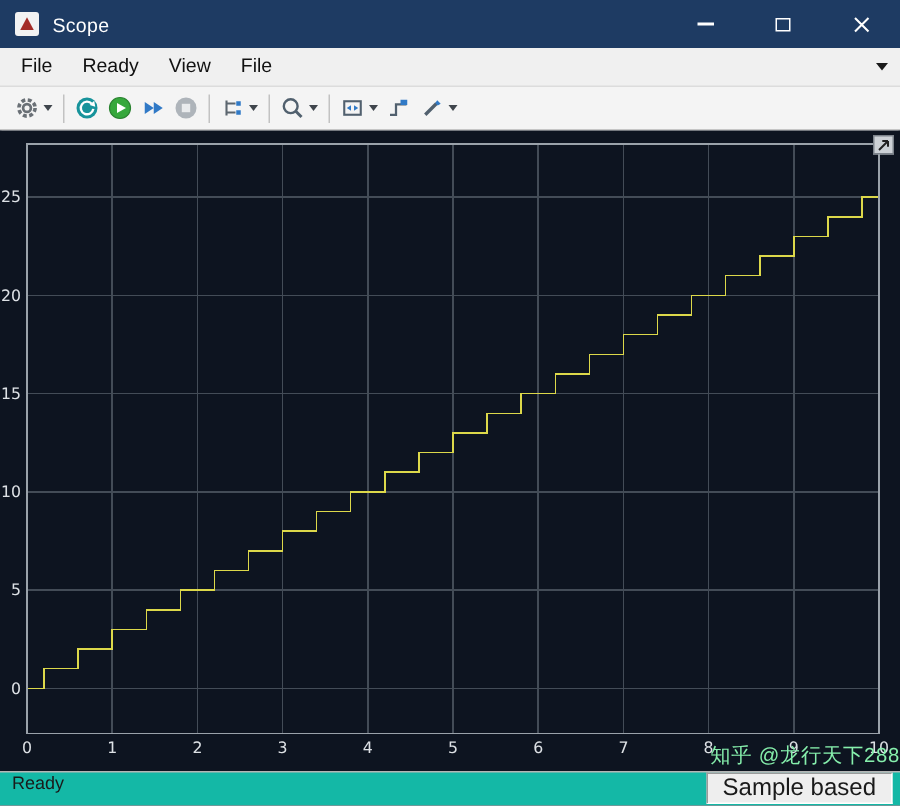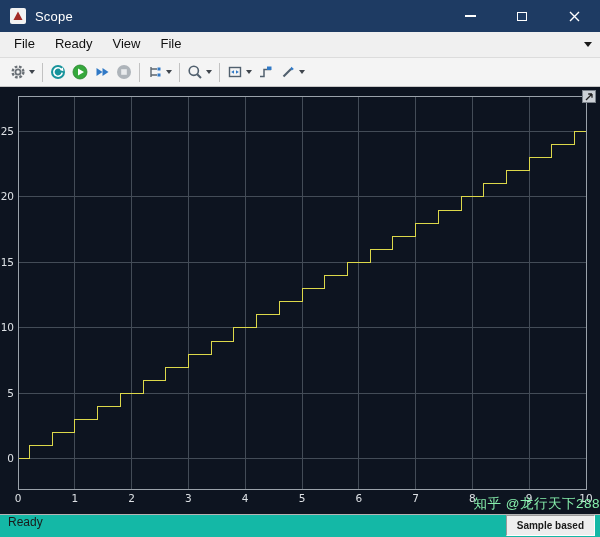--- a/index.html
+++ b/index.html
@@ -43,21 +43,21 @@
                   background:#ccd1d6; border:1px solid #7b828a;
                   display:flex; align-items:center; justify-content:center; }
   .watermark { position:absolute; right:0; top:408px; font-size:13.5px; color:#86efac;
                letter-spacing:.5px; white-space:nowrap; }
 
   
   .statusbar { flex:0 0 23px; height:23px; background:#14b8a6; border-top:1px solid #b5b5b5;
                display:flex; align-items:flex-start; font-size:12px; color:#1a1a1a; padding:0 5px 0 8px; }
   .status-panels { margin-left:auto; display:flex; gap:3px; }
   .status-panel { border:1px solid; border-color:#9a9a9a #ffffff #ffffff #9a9a9a; background:#eeeeee;
-                  padding:0 10px; height:21px; display:flex; align-items:center; font-size:10px;font-weight:bold; }
+                  padding:0 10px; height:21px; display:flex; align-items:center; font-size:16px; }
 </style>
 </head>
 <body>
 
 <div class="window">
 
   <div class="titlebar" style="background: rgb(30, 59, 99);">
     <svg class="title-icon" width="16" height="16" viewBox="0 0 16 16">
       <rect width="16" height="16" rx="2" fill="#f2f2f2"></rect>
       <polygon points="3.5,12 8,3.5 12.5,12" fill="#a32b26"></polygon>

